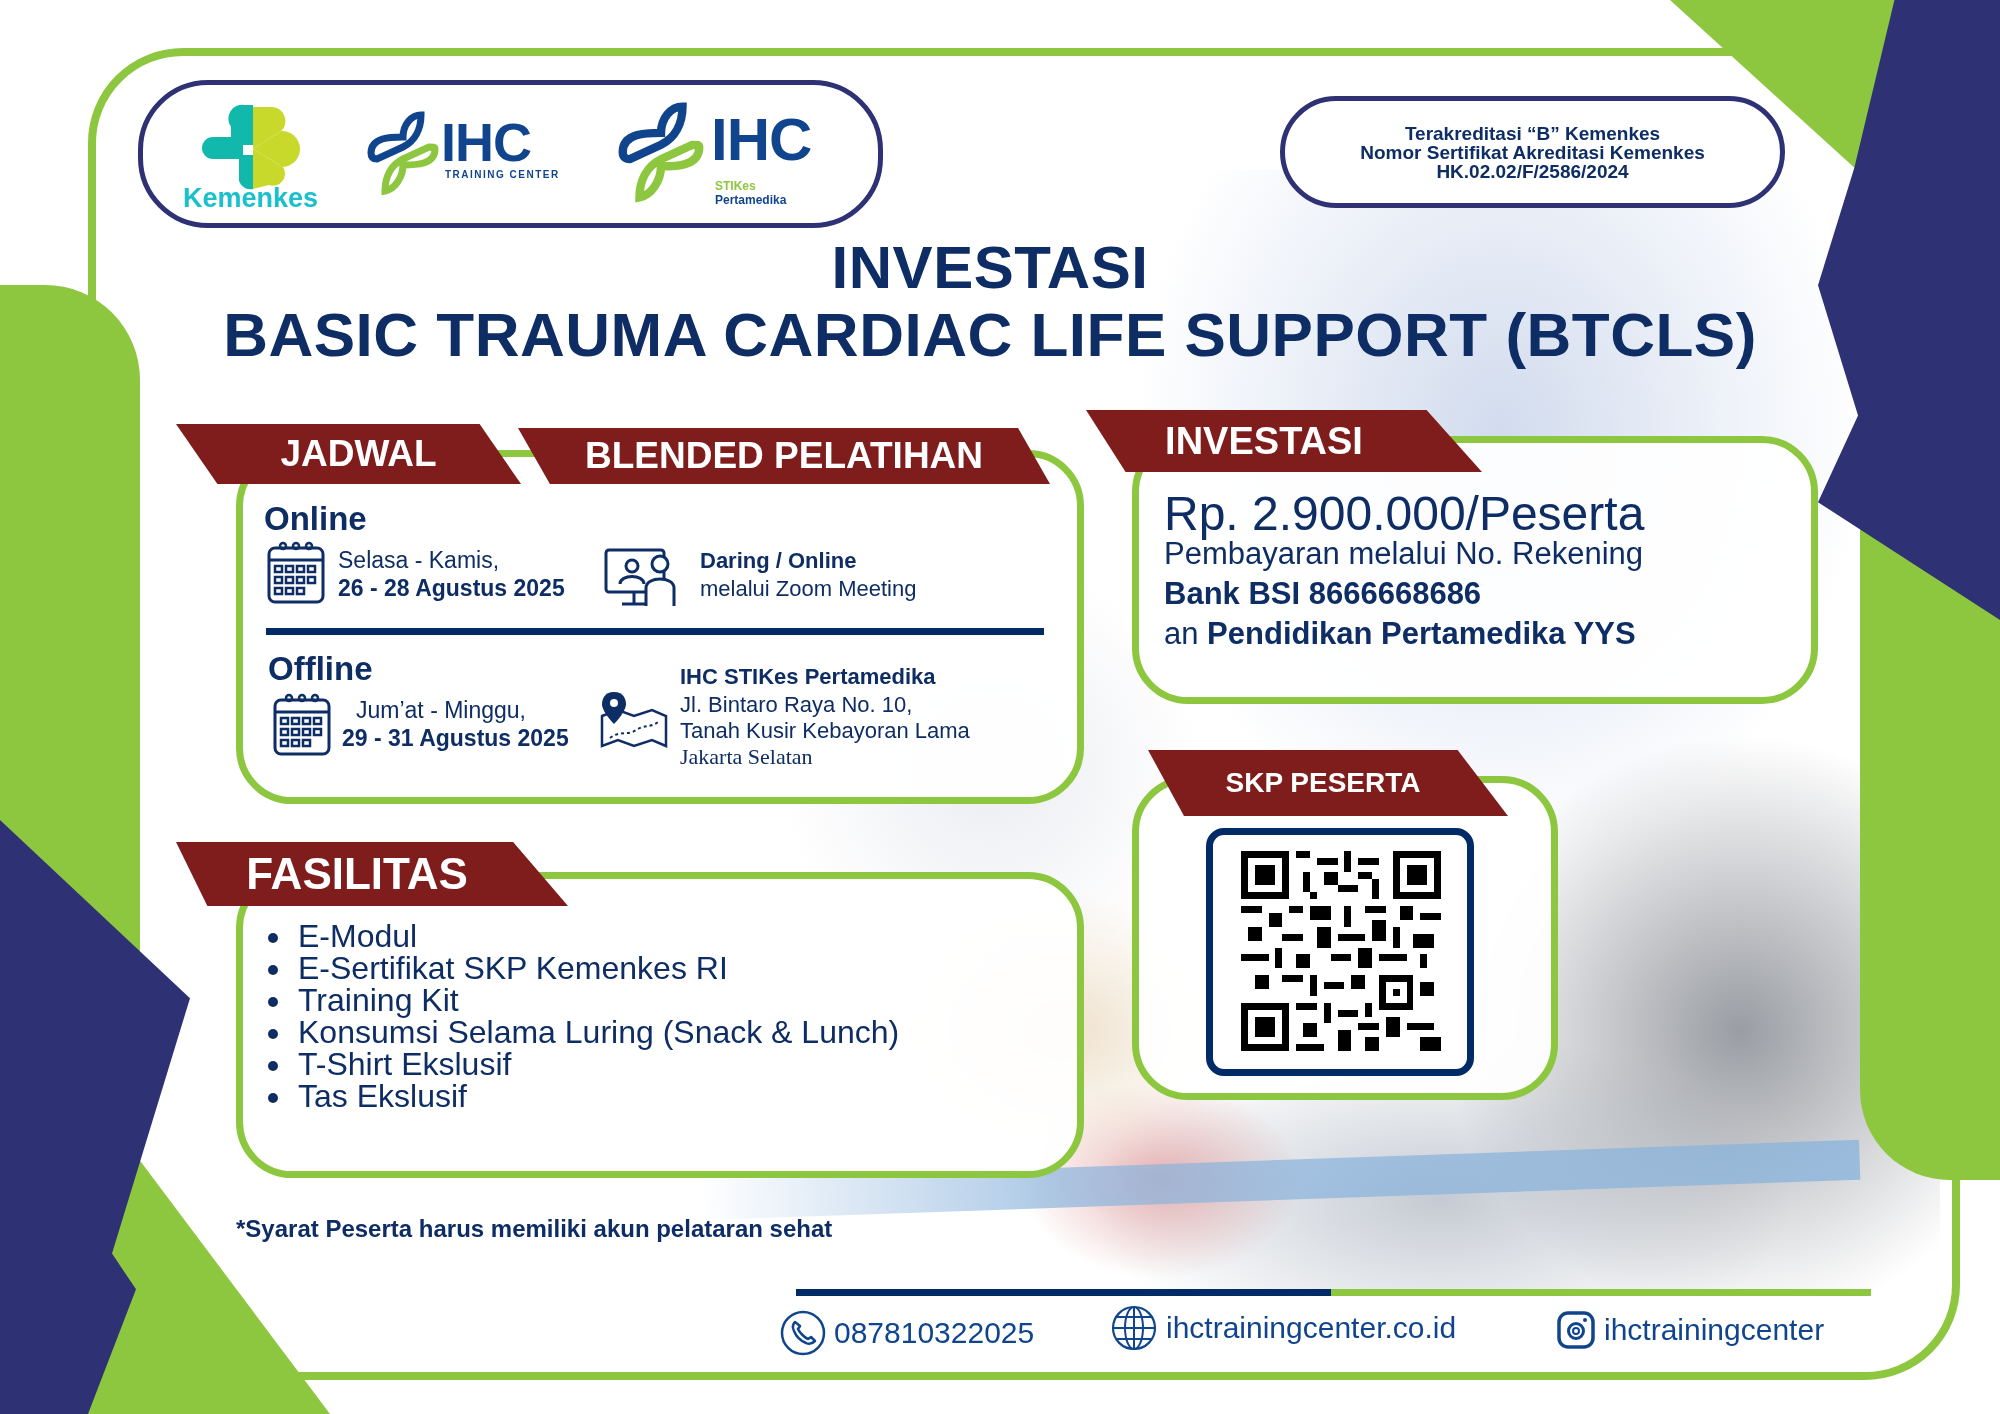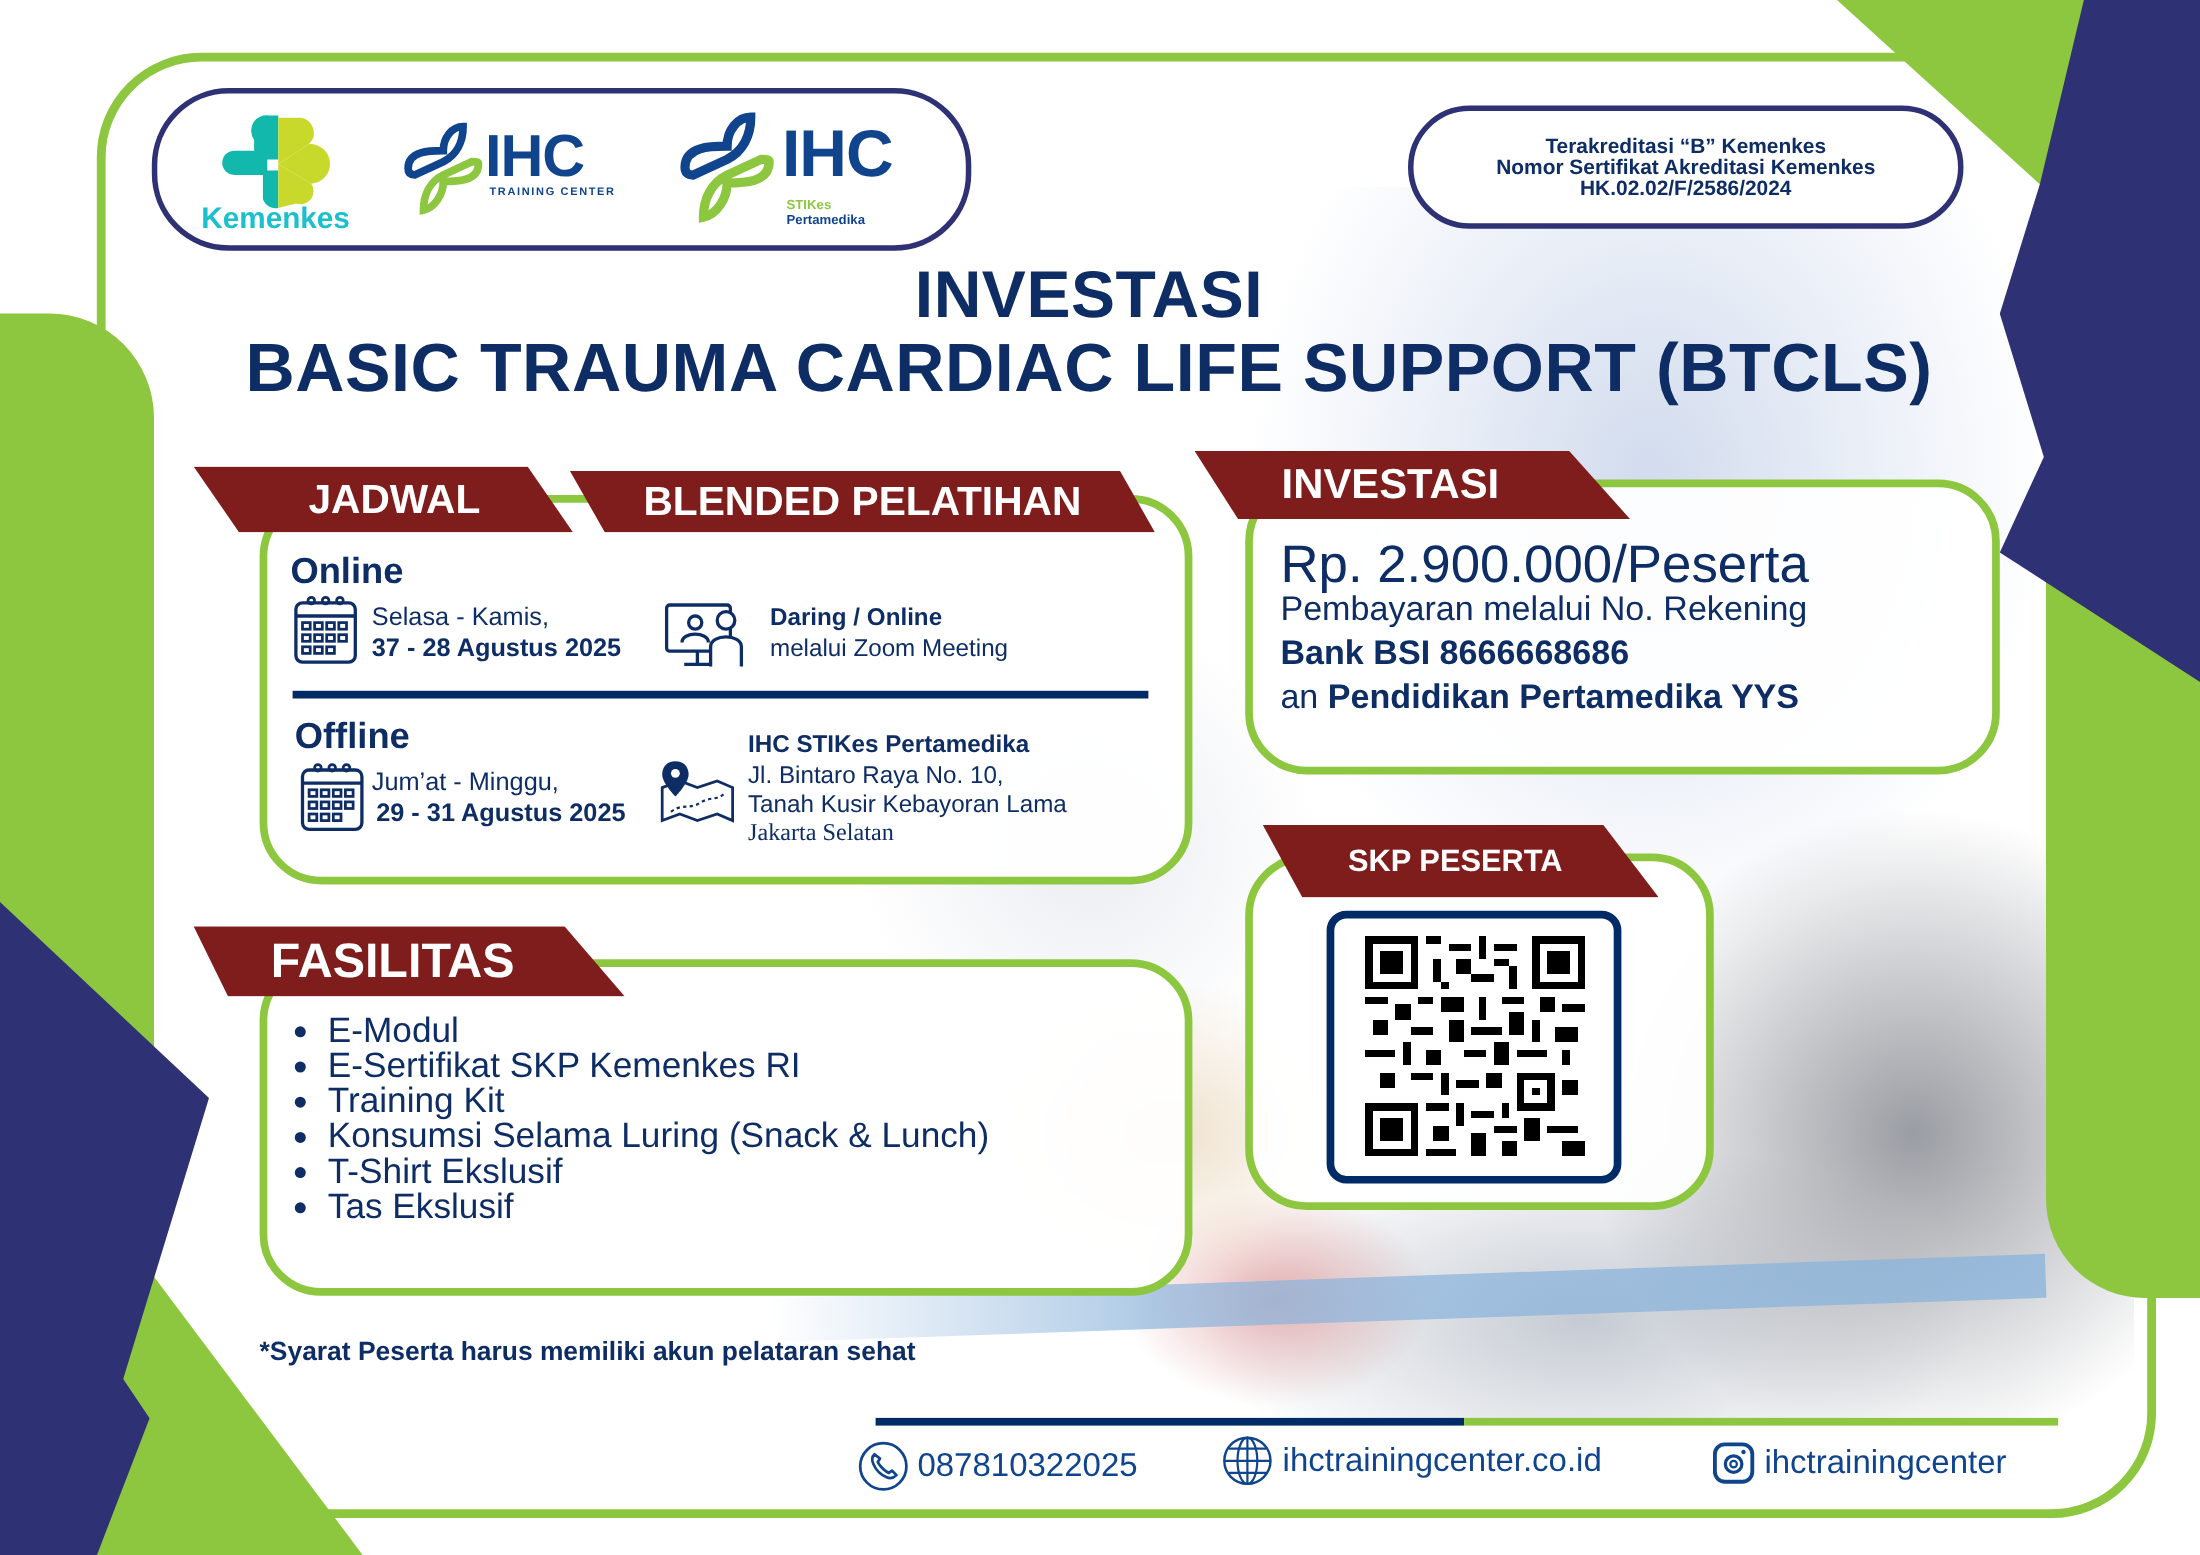--- a/index.html
+++ b/index.html
@@ -172,21 +172,21 @@
       <rect x="9" y="37" width="7" height="6"></rect>
         <rect x="20" y="37" width="7" height="6"></rect>
         <rect x="31" y="37" width="7" height="6"></rect>
         <rect x="42" y="37" width="7" height="6"></rect>
       <rect x="9" y="48" width="7" height="6"></rect>
         <rect x="20" y="48" width="7" height="6"></rect>
         <rect x="31" y="48" width="7" height="6"></rect>
     </g>
   </svg>
   <div class="abs t-reg" style="left:338px; top:546px;">Selasa - Kamis,</div>
-  <div class="abs t-bold" style="left:338px; top:574px;">37 - 28 Agustus 2025</div>
+  <div class="abs t-bold" style="left:338px; top:574px;">26 - 28 Agustus 2025</div>
 
   <svg class="abs" style="left:604px; top:548px;" width="76" height="62" viewBox="0 0 76 62">
     <rect x="2" y="2" width="58" height="42" rx="3" fill="none" stroke="#0e2d64" stroke-width="3"></rect>
     <line x1="30" y1="44" x2="30" y2="56" stroke="#0e2d64" stroke-width="3"></line>
     <line x1="18" y1="56" x2="42" y2="56" stroke="#0e2d64" stroke-width="3"></line>
     <circle cx="28" cy="18" r="6" fill="none" stroke="#0e2d64" stroke-width="3"></circle>
     <path d="M16 36 C16 26 40 26 40 36" fill="none" stroke="#0e2d64" stroke-width="3"></path>
     <circle cx="56" cy="16" r="8" fill="#fff" stroke="#0e2d64" stroke-width="3"></circle>
     <path d="M42 58 L42 40 C42 28 70 28 70 40 L70 58" fill="#fff" stroke="#0e2d64" stroke-width="3"></path>
   </svg>
@@ -209,21 +209,21 @@
         <rect x="42" y="26" width="7" height="6"></rect>
       <rect x="9" y="37" width="7" height="6"></rect>
         <rect x="20" y="37" width="7" height="6"></rect>
         <rect x="31" y="37" width="7" height="6"></rect>
         <rect x="42" y="37" width="7" height="6"></rect>
       <rect x="9" y="48" width="7" height="6"></rect>
         <rect x="20" y="48" width="7" height="6"></rect>
         <rect x="31" y="48" width="7" height="6"></rect>
     </g>
   </svg>
-  <div class="abs t-reg" style="left:338px; top:696px;">Jum’at - Minggu,</div>
+  <div class="abs t-reg" style="left:356px; top:696px;">Jum’at - Minggu,</div>
   <div class="abs t-bold" style="left:342px; top:724px;">29 - 31 Agustus 2025</div>
 
   <svg class="abs" style="left:598px; top:690px;" width="72" height="62" viewBox="0 0 72 62">
     <path d="M4 26 L20 20 L36 26 L54 20 L68 26 L68 56 L54 50 L36 56 L20 50 L4 56 Z" fill="none" stroke="#0e2d64" stroke-width="2.5"></path>
     <path d="M12 48 C22 40 30 46 38 40 C48 34 52 38 60 32" fill="none" stroke="#0e2d64" stroke-width="2" stroke-dasharray="3 3"></path>
     <path d="M16 2 C6 2 4 10 4 14 C4 22 16 34 16 34 C16 34 28 22 28 14 C28 10 26 2 16 2 Z" fill="#0e2d64"></path>
     <circle cx="16" cy="13" r="4" fill="#fff"></circle>
   </svg>
   <div class="abs t-bold-sm" style="left:680px; top:664px;">IHC STIKes Pertamedika</div>
   <div class="abs t-reg-sm" style="left:680px; top:692px;">Jl. Bintaro Raya No. 10,</div>

